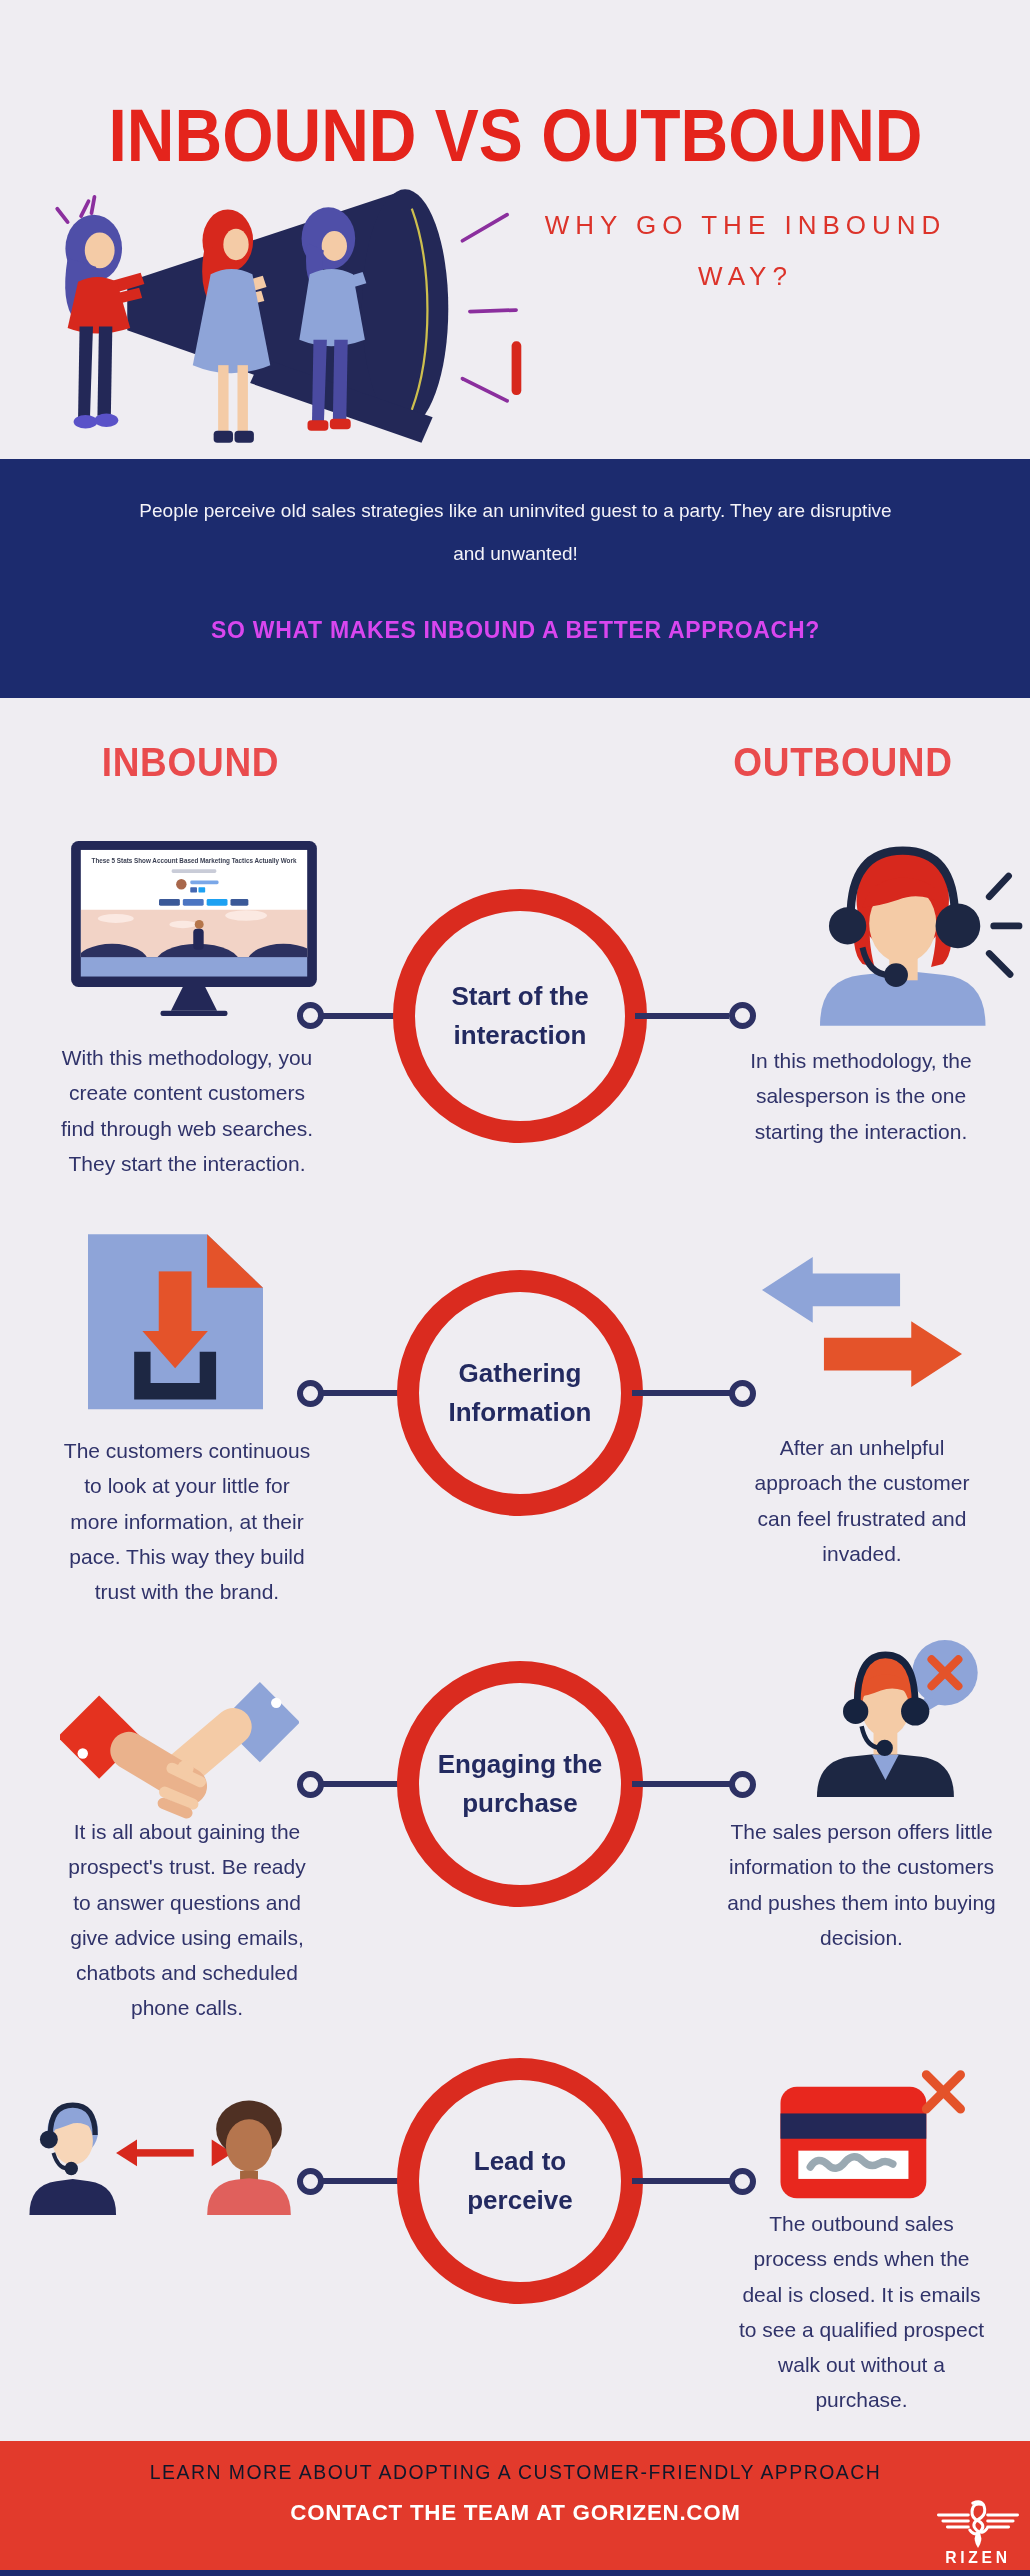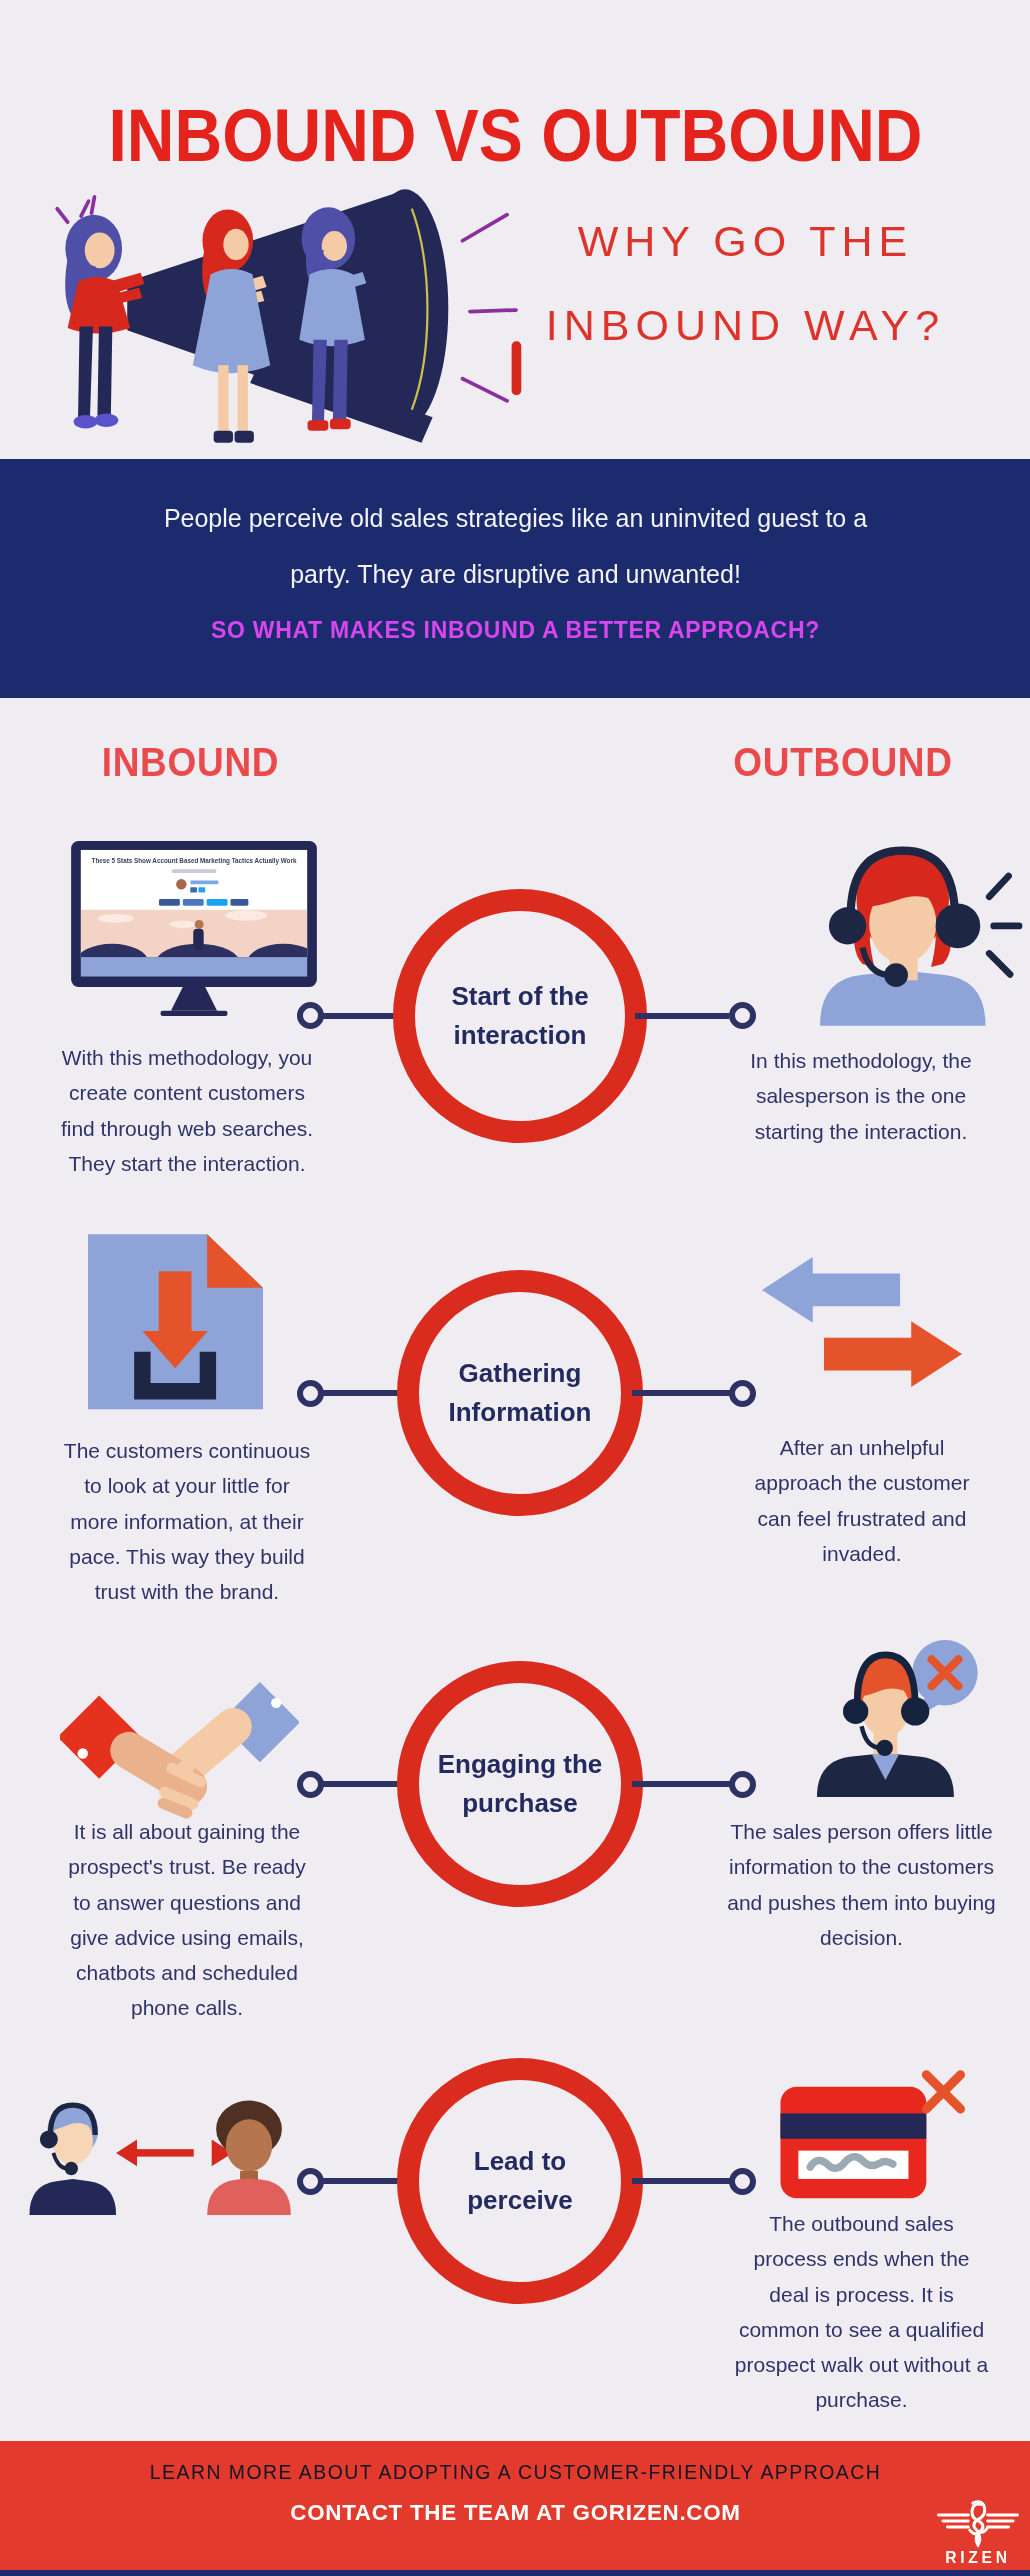--- a/index.html
+++ b/index.html
@@ -1,24 +1,24 @@
 <!DOCTYPE html>
 <html style="font-size:12px"><head>
 <meta charset="utf-8">
 <style>
   html,body{margin:0;padding:0;}
   body{font-family:"Liberation Sans","DejaVu Sans",sans-serif;background:#d8d8dc;}
   #canvas{position:relative;width:1031px;height:2576px;margin:0 auto;background:#efedf2;overflow:hidden;}
   .abs{position:absolute;}
   
   .main-title{top:49px;left:0;width:1031px;text-align:center;color:#e4241c;font-size:66px;font-weight:700;letter-spacing:0px;transform:scale(1,1.12);transform-origin:center top;white-space:nowrap;}
-  .subtitle{top:200px;left:522px;width:447px;text-align:center;color:#dc332a;font-size:43px;font-weight:400;letter-spacing:6px;line-height:1.95;}
+  .subtitle{top:200px;left:522px;width:447px;text-align:center;color:#dc332a;font-size:26px;font-weight:400;letter-spacing:6px;line-height:1.95;}
   
   .intro-banner{top:459px;left:0;width:1031px;height:239px;background:#1c2b6e;}
-  .intro-text{top:31px;left:135px;width:761px;text-align:center;color:#f4f3f8;font-size:25px;line-height:2.25;font-weight:400;}
+  .intro-text{top:31px;left:135px;width:761px;text-align:center;color:#f4f3f8;font-size:19px;line-height:2.25;font-weight:400;}
   .intro-question{top:158px;left:0;width:1031px;text-align:center;color:#d946ef;font-size:23px;font-weight:700;letter-spacing:0.7px;}
   
   .col-header{font-size:37px;font-weight:700;color:#e94b4d;letter-spacing:0.7px;text-align:center;transform:scale(1,1.08);}
   .col-inbound{top:742px;left:45px;width:291px;}
   .col-outbound{top:742px;left:694px;width:298px;}
   
   .stage-circle{border:22.4px solid #da2b1f;border-radius:50%;box-sizing:border-box;display:flex;align-items:center;justify-content:center;}
   .stage-label{font-weight:700;font-size:26px;color:#232a60;line-height:1.5;width:186px;text-align:center;}
   .connector{height:6px;background:#2d3164;}
   .node-ring{width:27px;height:27px;border:6px solid #2d3164;border-radius:50%;box-sizing:border-box;background:transparent;}
@@ -261,21 +261,21 @@
     <rect x="2" y="26" width="196" height="150" rx="22" fill="#e8271e"></rect>
     <rect x="2" y="62" width="196" height="34" fill="#232857"></rect>
     <rect x="26" y="112" width="148" height="38" fill="#ffffff"></rect>
     <path d="M42,134 q10,-16 24,-3 q11,11 23,-4 q12,-13 24,-1 q10,10 22,3 q8,-5 18,1" stroke="#9aa9b2" stroke-width="10" fill="none" stroke-linecap="round"></path>
     <g stroke="#e4532a" stroke-width="12" stroke-linecap="round">
       <line x1="198" y1="10" x2="244" y2="56"></line>
       <line x1="244" y1="10" x2="198" y2="56"></line>
     </g>
   </svg>
 
-  <div class="abs row-text" style="top:2206px;left:731px;width:261px;">The outbound sales process ends when the deal is process. It is common to see a qualified prospect walk out without a purchase.</div>
+  <div class="abs row-text" style="top:2206px;left:731px;width:261px;">The outbound sales process ends when the deal is closed. It is emails to see a qualified prospect walk out without a purchase.</div>
 
   <div class="abs footer-band"></div>
   <div class="abs footer-line1">LEARN MORE ABOUT ADOPTING A CUSTOMER-FRIENDLY APPROACH</div>
   <div class="abs footer-line2">CONTACT THE TEAM AT GORIZEN.COM</div>
 
   <svg class="abs" style="top:2497px;left:934px;" width="88" height="69" viewBox="0 0 118 92">
     <g stroke="#ffffff" stroke-width="4" stroke-linecap="round">
       <line x1="6" y1="24" x2="46" y2="24"></line>
       <line x1="12" y1="32" x2="46" y2="32"></line>
       <line x1="18" y1="40" x2="46" y2="40"></line>

